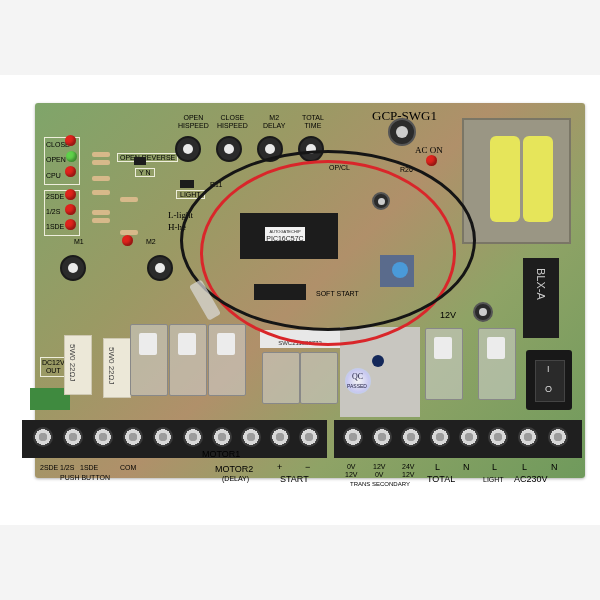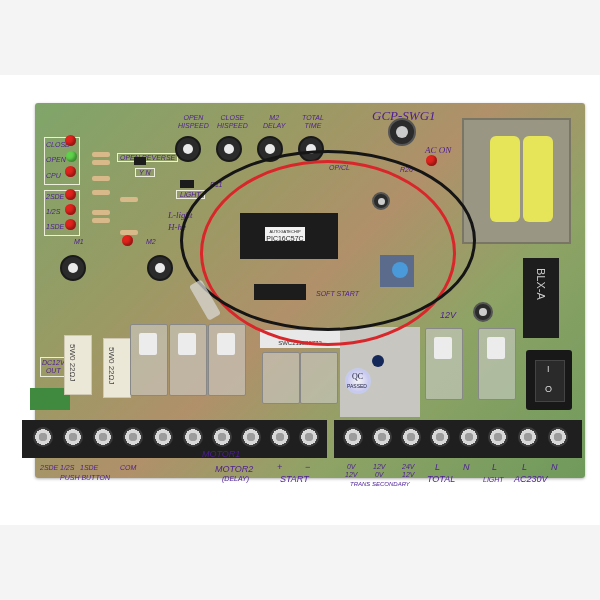--- a/index.html
+++ b/index.html
@@ -1,20 +1,20 @@
 <!DOCTYPE html>
 <html><head>
 <meta charset="utf-8">
 <style>
   html,body{margin:0;padding:0;background:#ffffff;}
   body{width:600px;height:600px;position:relative;overflow:hidden;font-family:"Liberation Sans",sans-serif;}
   .bg-top{position:absolute;left:0;top:0;width:600px;height:75px;background:#f4f4f4;}
   .bg-bot{position:absolute;left:0;top:525px;width:600px;height:75px;background:#f4f4f4;}
   .board{position:absolute;left:35px;top:103px;width:550px;height:375px;background:linear-gradient(135deg,#7fa56a 0%,#9a9a64 30%,#b0906a 50%,#8fa366 70%,#6f9a5c 100%);border-radius:3px;box-shadow:0 1px 3px rgba(0,0,0,.3);}
-  .silk{position:absolute;color:#4c1d95;font-family:"Liberation Sans",sans-serif;white-space:nowrap;font-style:italic;}
+  .silk{position:absolute;color:#000000;font-family:"Liberation Sans",sans-serif;white-space:nowrap;}
   .silk.sm{font-size:7px;}
   .silk.md{font-size:9px;}
   .silk.lg{font-size:13px;}
   .silk.serif{font-family:"Liberation Serif",serif;}
   .box{position:absolute;border:1px solid #eeeedc;}
   .led{position:absolute;width:11px;height:11px;border-radius:50%;box-shadow:inset -2px -2px 3px rgba(0,0,0,.35);}
   .pot{position:absolute;width:22px;height:22px;border-radius:50%;background:#2b2b2b;border:2px solid #1a1a1a;}
   .pot::after{content:"";position:absolute;left:6px;top:6px;width:10px;height:10px;border-radius:50%;background:#eaeaea;}
   .res{position:absolute;width:18px;height:5px;background:#d7b98a;border-radius:2px;}
   .chip{position:absolute;background:#1c1c1c;}
@@ -98,21 +98,21 @@
 <div class="chip" style="left:240px;top:213px;width:98px;height:46px;"></div>
 <div style="position:absolute;left:265px;top:227px;width:40px;height:14px;background:#f2f2f2;font-size:7px;color:#222;text-align:center;line-height:7px;"><span style="font-size:4px;">AUTOGATECHIP</span><br><span>PIC16C57C</span></div>
 <div class="chip" style="left:254px;top:284px;width:52px;height:16px;"></div>
 <div class="silk sm" style="left:316px;top:290px;">SOFT START</div>
 
 <div class="cap" style="left:372px;top:192px;width:14px;height:14px;"></div>
 <div class="cap" style="left:388px;top:118px;width:24px;height:24px;"></div>
 <div class="cap" style="left:473px;top:302px;width:16px;height:16px;"></div>
 <div class="silk md" style="left:440px;top:310px;">12V</div>
 
-<div class="silk md serif" style="left:425px;top:145px;">AC ON</div>
+<div class="silk md serif" style="left:415px;top:145px;">AC ON</div>
 <div class="led" style="left:426px;top:155px;background:#e0231c;"></div>
 <div class="silk sm" style="left:329px;top:164px;">OP/CL</div>
 <div class="silk sm" style="left:400px;top:166px;">R26</div>
 
 <div style="position:absolute;left:380px;top:255px;width:34px;height:32px;background:#5a6b8c;"></div>
 <div style="position:absolute;left:392px;top:262px;width:16px;height:16px;border-radius:50%;background:#4a9ad9;"></div>
 
 <div class="transformer">
   <div class="coil" style="left:26px;"></div>
   <div class="coil" style="left:59px;"></div>

